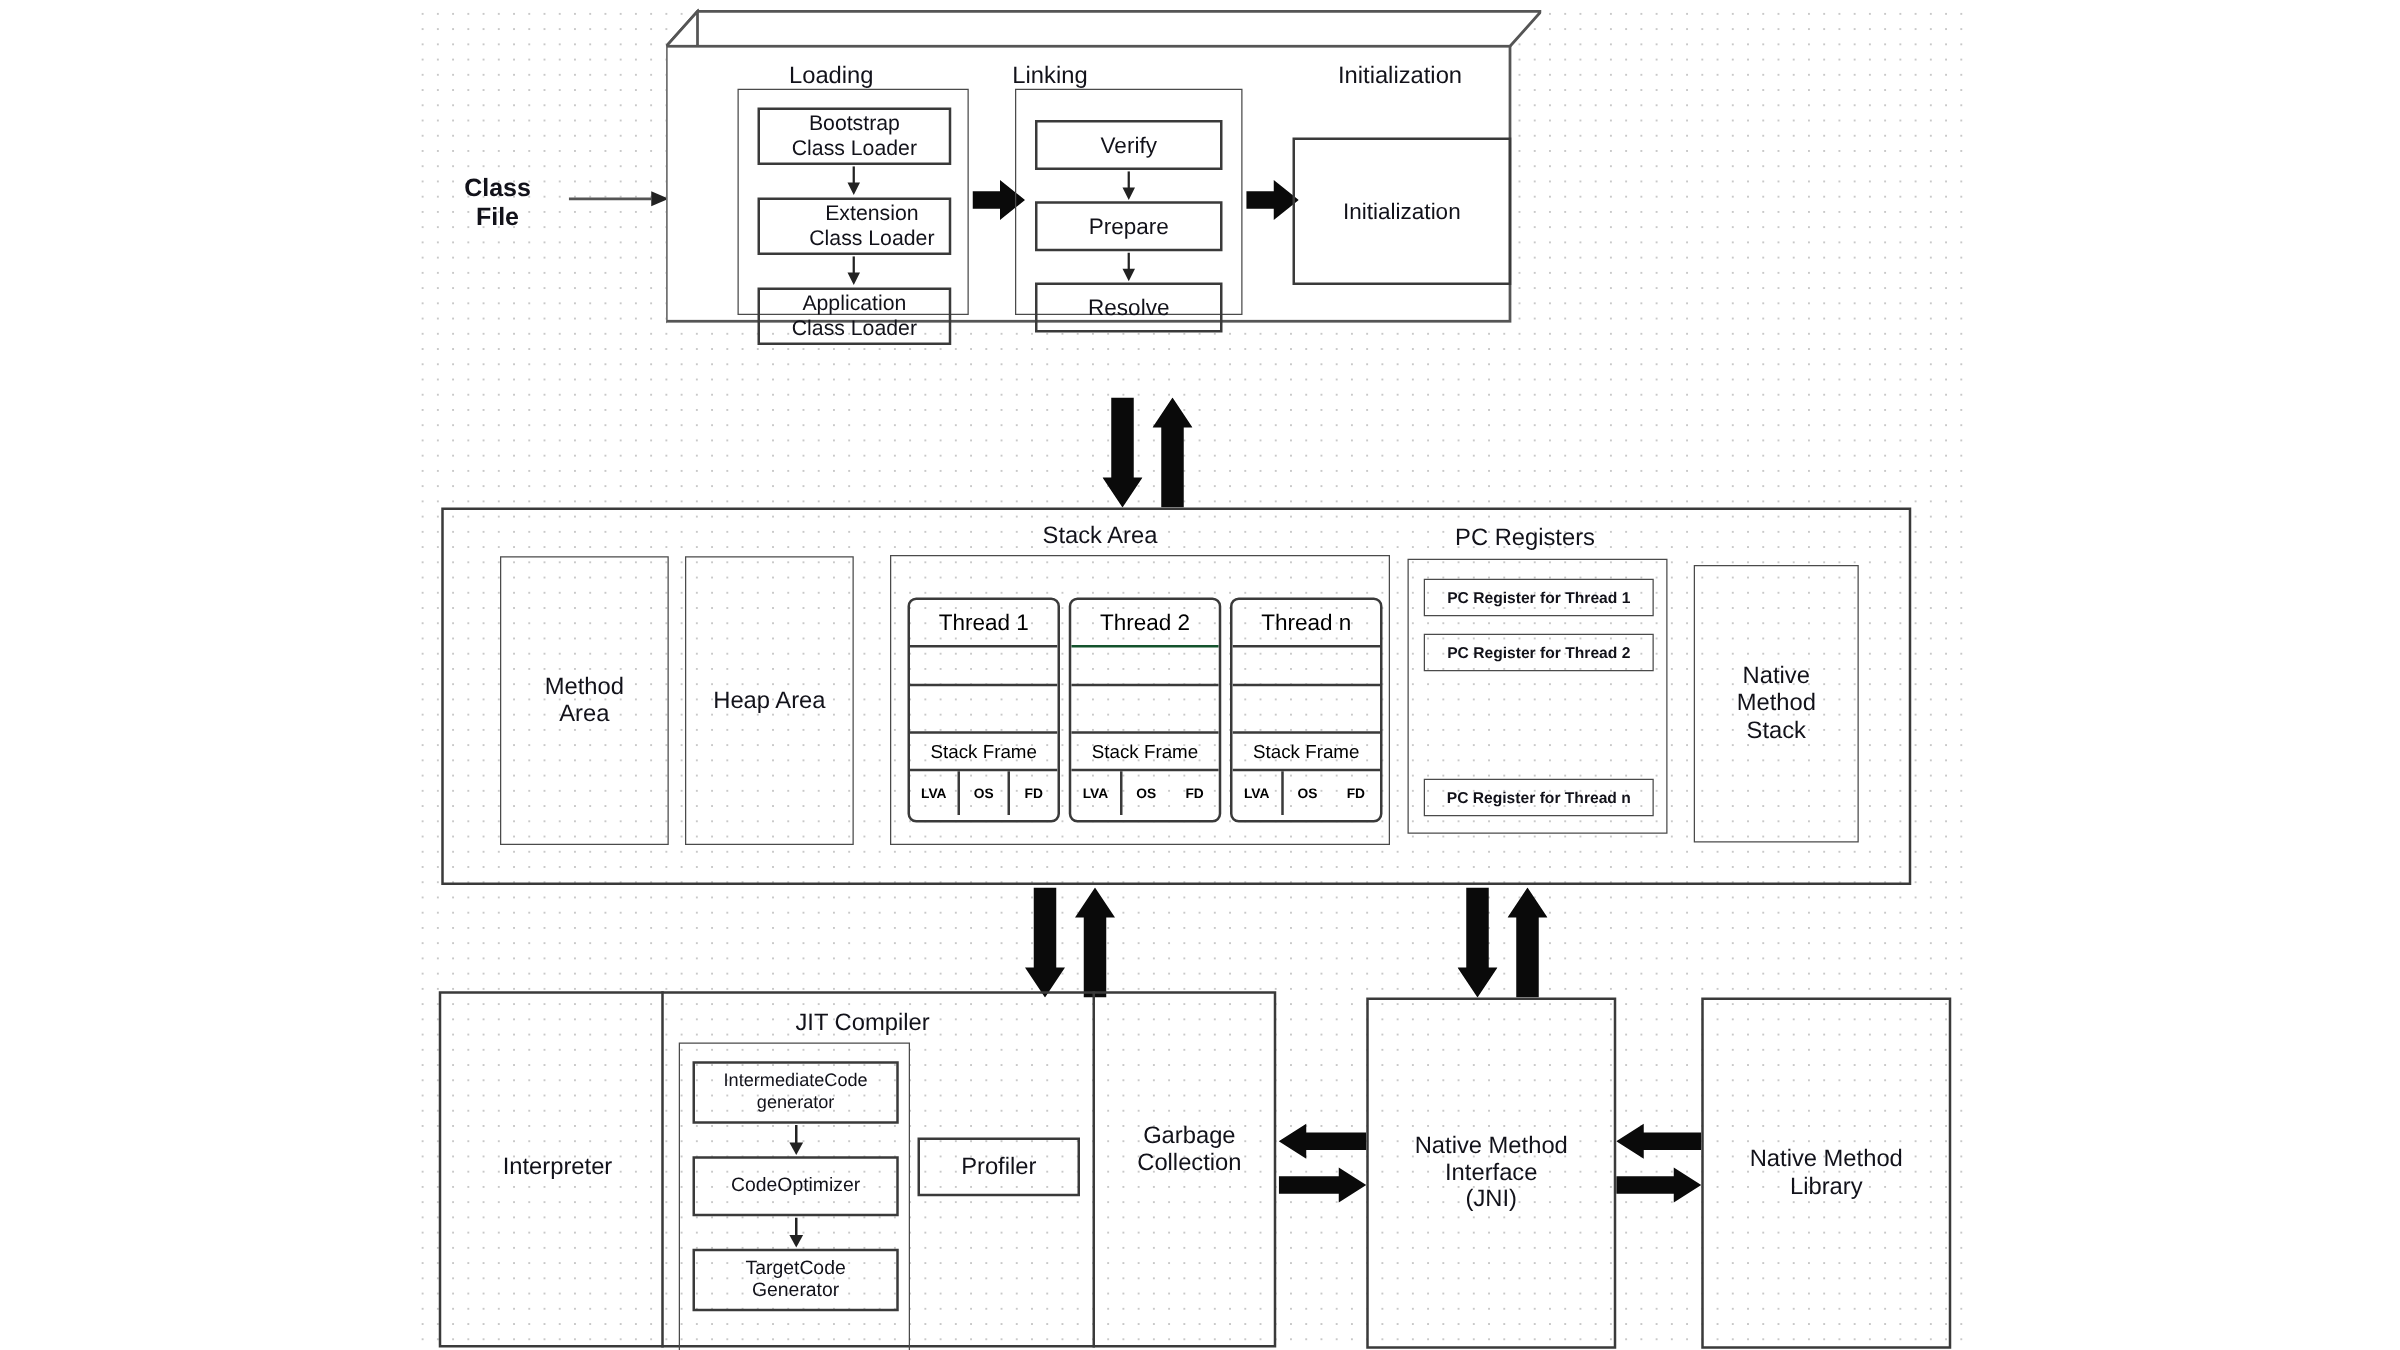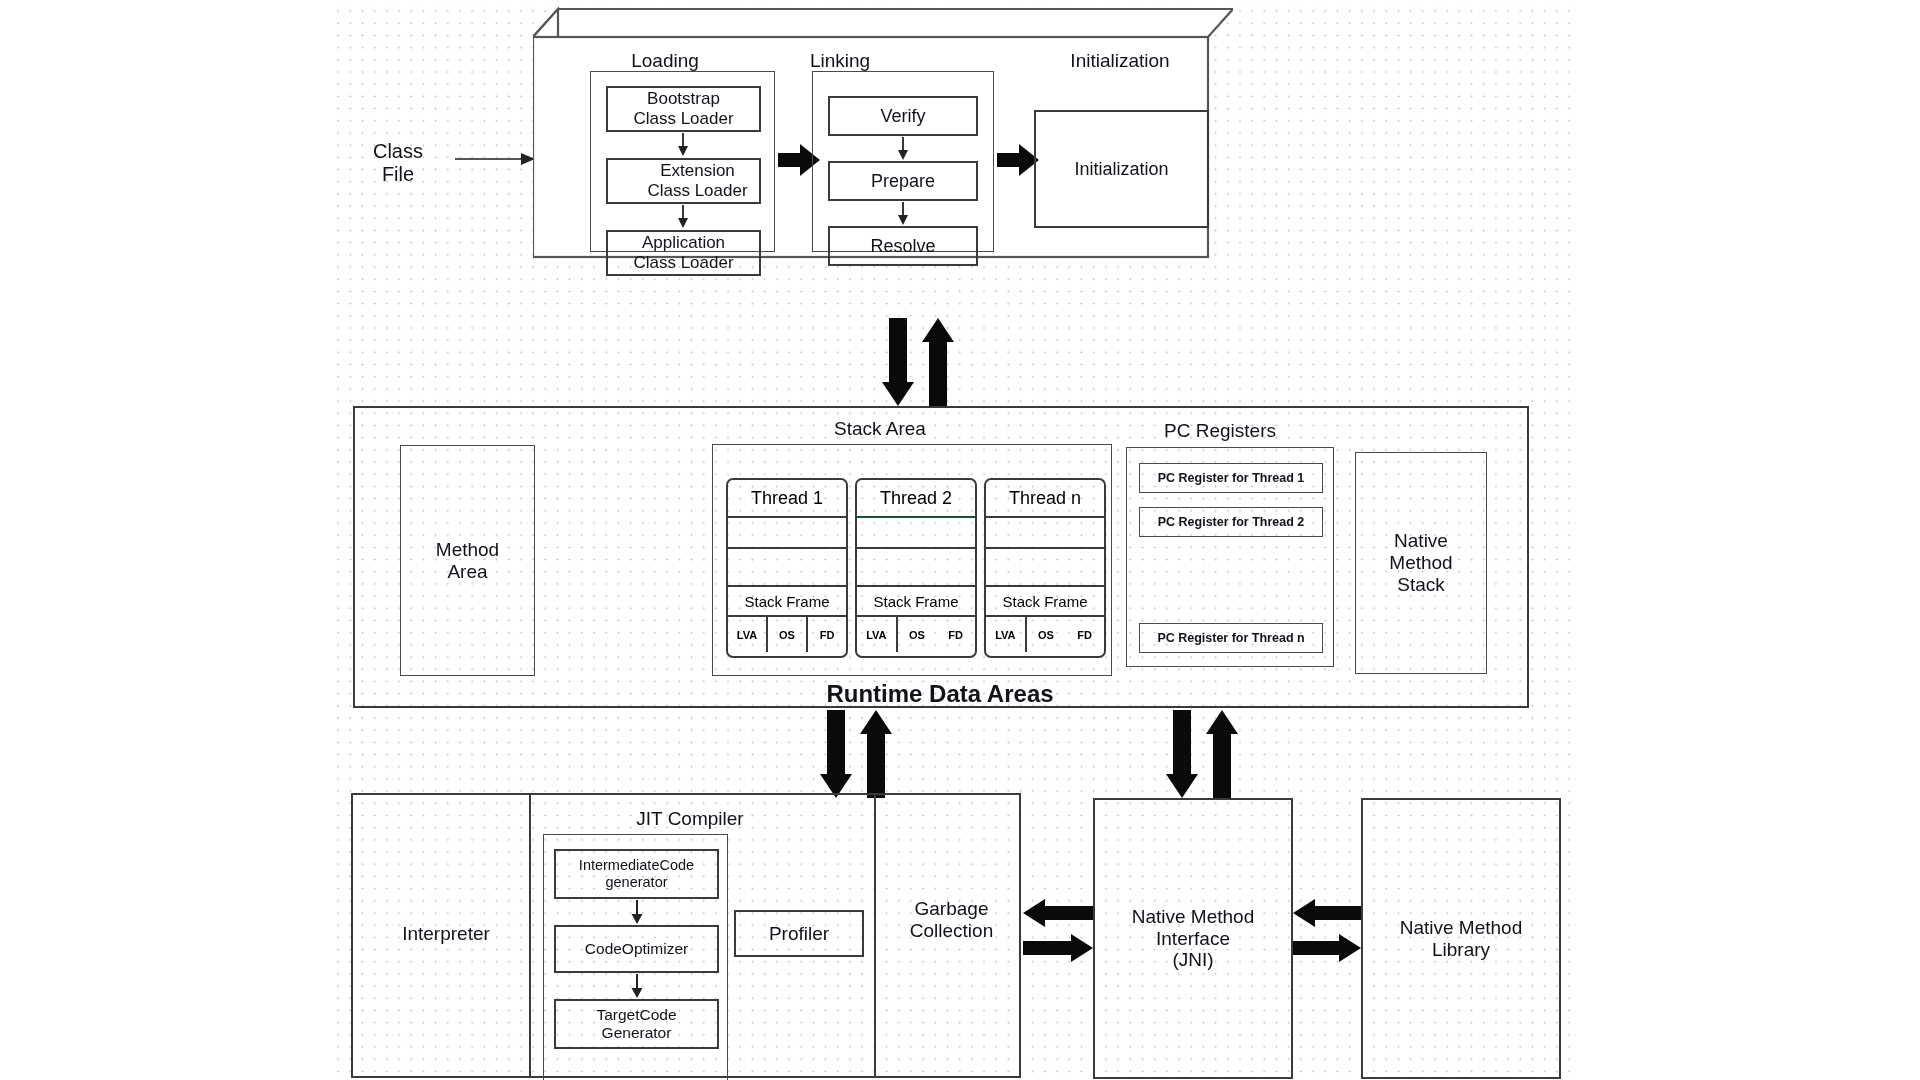--- a/index.html
+++ b/index.html
@@ -62,21 +62,21 @@
   .thinarrow { position: absolute; }
   .thinarrow svg { display: block; }
 </style>
 </head>
 <body>
 
 <div id="canvas">
 
   <div id="grid"></div>
 
-  <div class="lbl" style="left:348px; top:140px; width:100px; font-size:20px; font-weight:400;">Class
+  <div class="lbl" style="left:348px; top:140px; width:100px; font-size:20px; font-weight:700;">Class
 File</div>
 
   <div class="thinarrow" style="left:455px; top:152px; width:80px; height:14px;">
     <svg width="80" height="14" viewBox="0 0 80 14">
       <line x1="0" y1="7" x2="66" y2="7" stroke="#555" stroke-width="2.2"></line>
       <polygon points="66,1 80,7 66,13" fill="#222"></polygon>
     </svg>
   </div>
 
   <div id="cls-shell">
@@ -178,27 +178,29 @@
     </svg>
   </div>
   <div class="fatarrow" style="left:922px; top:318px; width:32px; height:88px;">
     <svg width="32" height="88" viewBox="0 0 32 88">
       <polygon points="16,0 32,24 25,24 25,88 7,88 7,24 0,24" fill="#0a0a0a"></polygon>
     </svg>
   </div>
 
   <div class="bx plain" style="left:353px; top:406px; width:1176px; height:302px;"></div>
 
-  <div class="lbl hdr" style="left:680px; top:680px; width:520px; font-size:24px;">Runtime Data Areas</div>
 
   <div class="bx thin" style="left:400px; top:445px; width:135px; height:231px; font-size:19px;">
     <span style="white-space:pre-line;">Method
 Area</span>
   </div>
 
+  <div class="bx thin" style="left:548px; top:445px; width:135px; height:231px; font-size:19px;">
+    <span style="white-space:pre-line;">Heap Area</span>
+  </div>
 
   <div class="lbl" style="left:730px; top:418px; width:300px; font-size:19px;">Stack Area</div>
 
   <div class="bx thin" style="left:712px; top:444px; width:400px; height:232px;"></div>
 
   <div class="abs" style="left:726px; top:478px; width:122px; height:180px; border:2.5px solid #3a3a3a; border-radius:7px; overflow:hidden;">
     <div style="height:38px; display:flex; align-items:center; justify-content:center; font-size:18px; border-bottom:2px solid #3a3a3a;">Thread 1</div>
     <div style="height:31px; border-bottom:2px solid #3a3a3a;"></div>
     <div style="height:38px; border-bottom:2px solid #3a3a3a;"></div>
     <div style="height:30px; display:flex; align-items:center; justify-content:center; font-size:15px; border-bottom:2px solid #3a3a3a;">Stack Frame</div>

